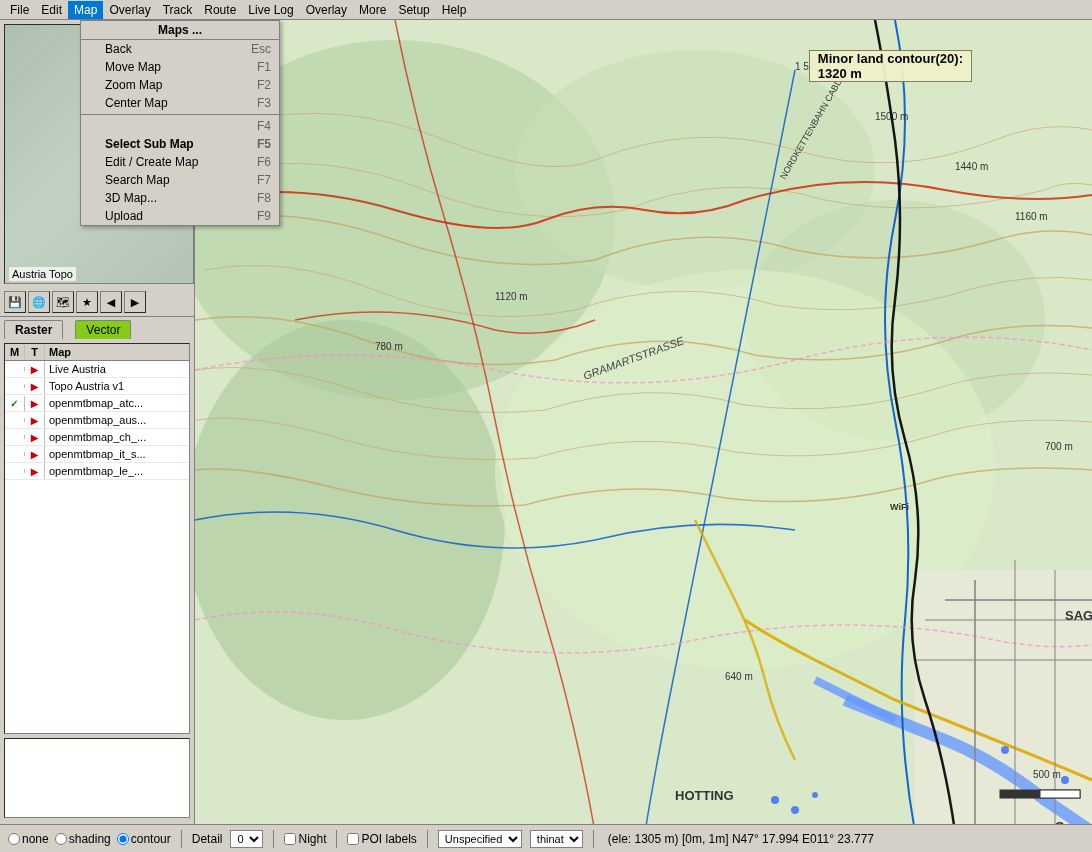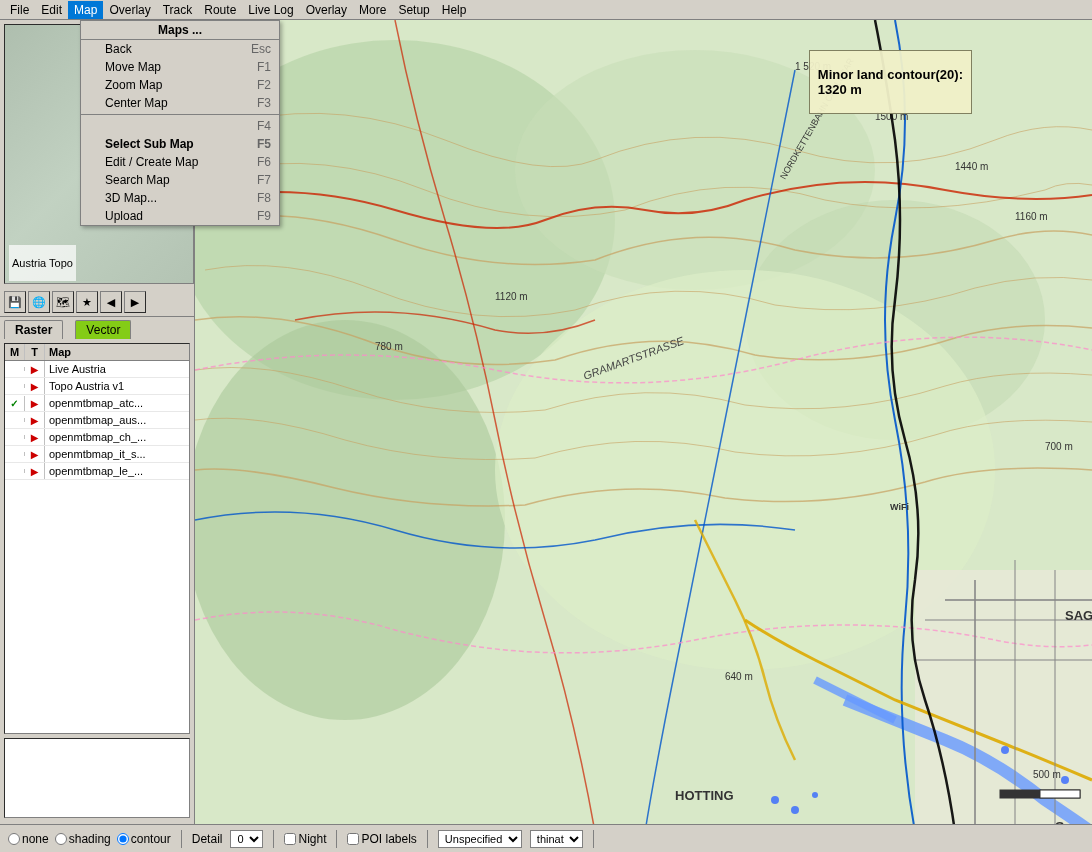--- a/index.html
+++ b/index.html
@@ -109,21 +109,21 @@
     #map-area {
       position: absolute; top: 20px; left: 195px; width: 897px; height: 812px; overflow: hidden;
     }
     #map-canvas {
       width: 100%; height: 100%; position: relative;
     }
 
     
     #map-tooltip {
       position: absolute; top: 30px; right: 120px; background: rgba(240,240,200,0.95);
-      border: 1px solid #808060; padding: 16px 8px; font-size: 13px; font-weight: bold;
+      border: 1px solid #808060; padding: 0 8px; font-size: 13px; font-weight: bold;
       z-index: 50;
     }
 
     
     #statusbar {
       position: absolute; bottom: 0; left: 0; width: 1092px; height: 28px;
       background: #d4d0c8; border-top: 1px solid #808080;
       display: flex; align-items: center; padding: 0 8px; gap: 8px; font-size: 12px; margin-top: 29px;
     }
     .status-radio-group { display: flex; align-items: center; gap: 6px; }
@@ -200,21 +200,21 @@
     <span>Upload</span>
     <span class="shortcut">F9</span>
   </div>
 </div>
 
 <div id="left-panel">
 
   <div id="map-preview">
     <div id="map-preview-inner"></div>
 
-    <div style="position:absolute;bottom:2px;left:4px;font-size:11px;background:rgba(255,255,255,0.7);padding:12px 3px;">Austria Topo</div>
+    <div style="position:absolute;bottom:2px;left:4px;font-size:11px;background:rgba(255,255,255,0.7);padding:1px 3px;">Austria Topo</div>
   </div>
 
   <div id="toolbar-row">
     <div class="toolbar-btn">💾</div>
     <div class="toolbar-btn">🌐</div>
     <div class="toolbar-btn">🗺</div>
     <div class="toolbar-btn">★</div>
     <div class="toolbar-btn">◀</div>
     <div class="toolbar-btn">▶</div>
   </div>
@@ -405,13 +405,14 @@
     <span>POI labels</span>
   </label>
   <div class="status-separator"></div>
   <select class="status-select">
     <option>Unspecified</option>
   </select>
   <select class="status-select">
     <option>thinat</option>
   </select>
   <div class="status-separator"></div>
+  <span class="status-coords">(ele: 1305 m) [0m, 1m] N47° 17.994 E011° 23.777</span>
 </div>
 
 </body></html>

